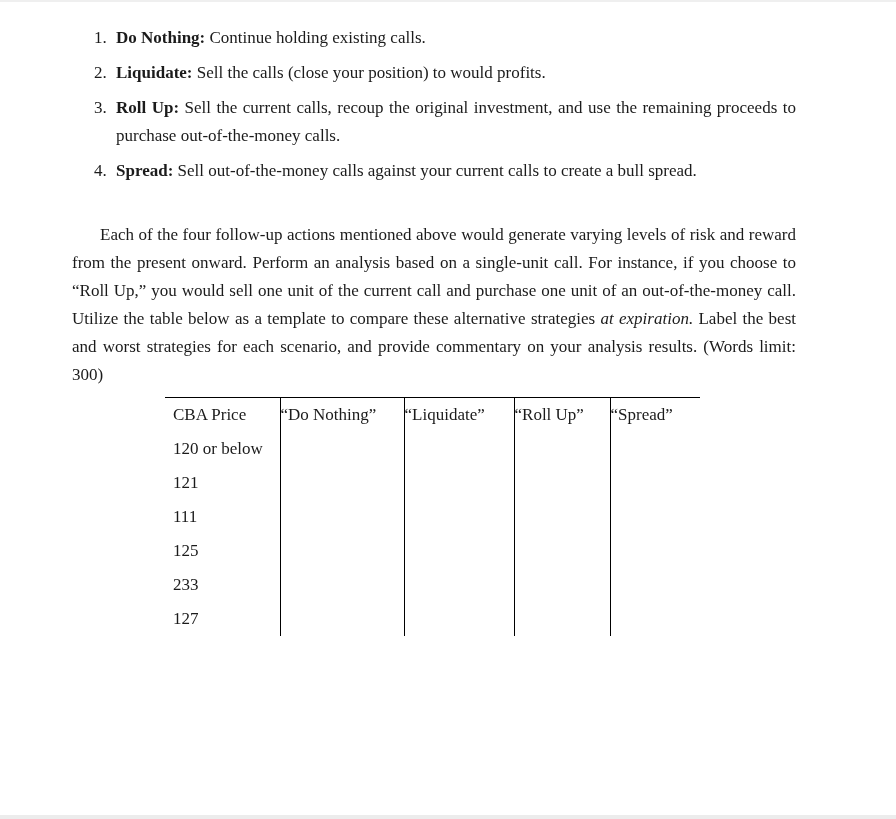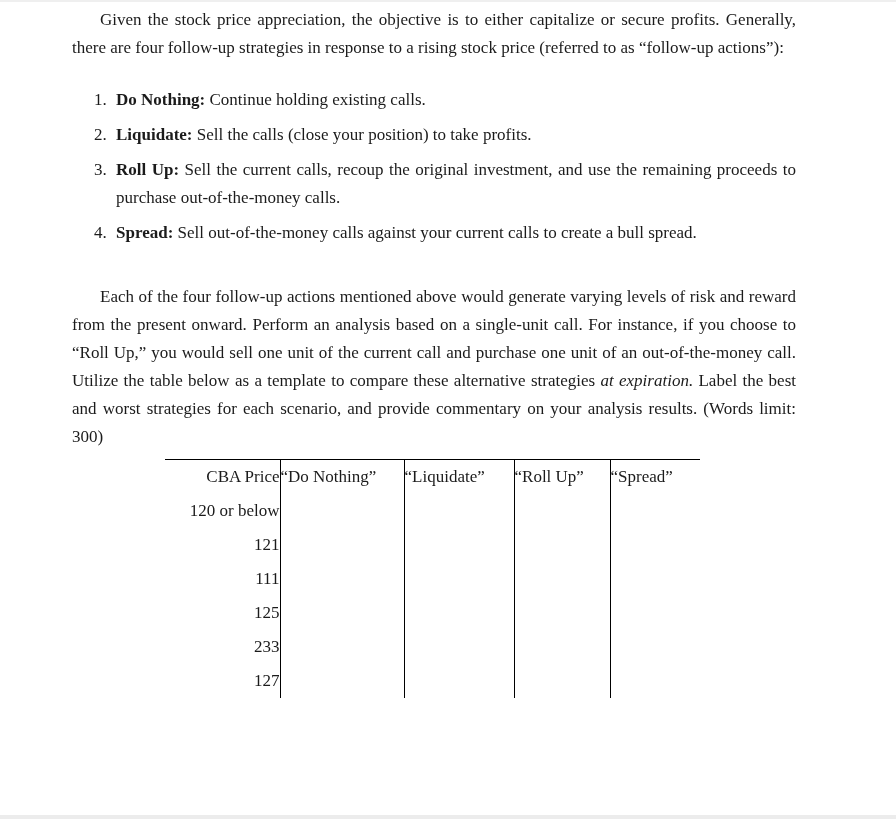--- a/index.html
+++ b/index.html
@@ -36,40 +36,39 @@
   col.c3 { width: 110px; }
   col.c4 { width: 96px; }
   col.c5 { width: 90px; }
   .grid th, .grid td {
     height: 34px; padding: 0; font-weight: normal;
     vertical-align: middle; text-align: left; font-size: 17px;
     border-right: 1px solid #000;
   }
   .grid th:last-child, .grid td:last-child { border-right: none; }
   .grid tr.h2 th { border-bottom: 1px solid #000; }
-  .grid .col1 { text-align: right; padding-left: 8px; }
+  .grid .col1 { text-align: left; padding-left: 8px; }
 </style>
 </head>
 <body>
 
 <div class="page">
   <div class="edge top"></div>
 
   <div class="content">
 
-    <p class="para indent para1">Given the stock price appreciation, the objective is to either capitalize or secure profits. Generally, there are four follow-up strategies in response to a rising stock price (referred to as “follow-up actions”):</p>
 
     <div class="list">
       <div class="list-item">
         <span class="num">1.</span>
         <span class="ltext"><span class="term">Do Nothing:</span> <span>Continue holding existing calls.</span></span>
       </div>
       <div class="list-item">
         <span class="num">2.</span>
-        <span class="ltext"><span class="term">Liquidate:</span> <span>Sell the calls (close your position) to take profits.</span></span>
+        <span class="ltext"><span class="term">Liquidate:</span> <span>Sell the calls (close your position) to would profits.</span></span>
       </div>
       <div class="list-item">
         <span class="num">3.</span>
         <span class="ltext"><span class="term">Roll Up:</span> <span>Sell the current calls, recoup the original investment, and use the remaining proceeds to purchase out-of-the-money calls.</span></span>
       </div>
       <div class="list-item">
         <span class="num">4.</span>
         <span class="ltext"><span class="term">Spread:</span> <span>Sell out-of-the-money calls against your current calls to create a bull spread.</span></span>
       </div>
     </div>

